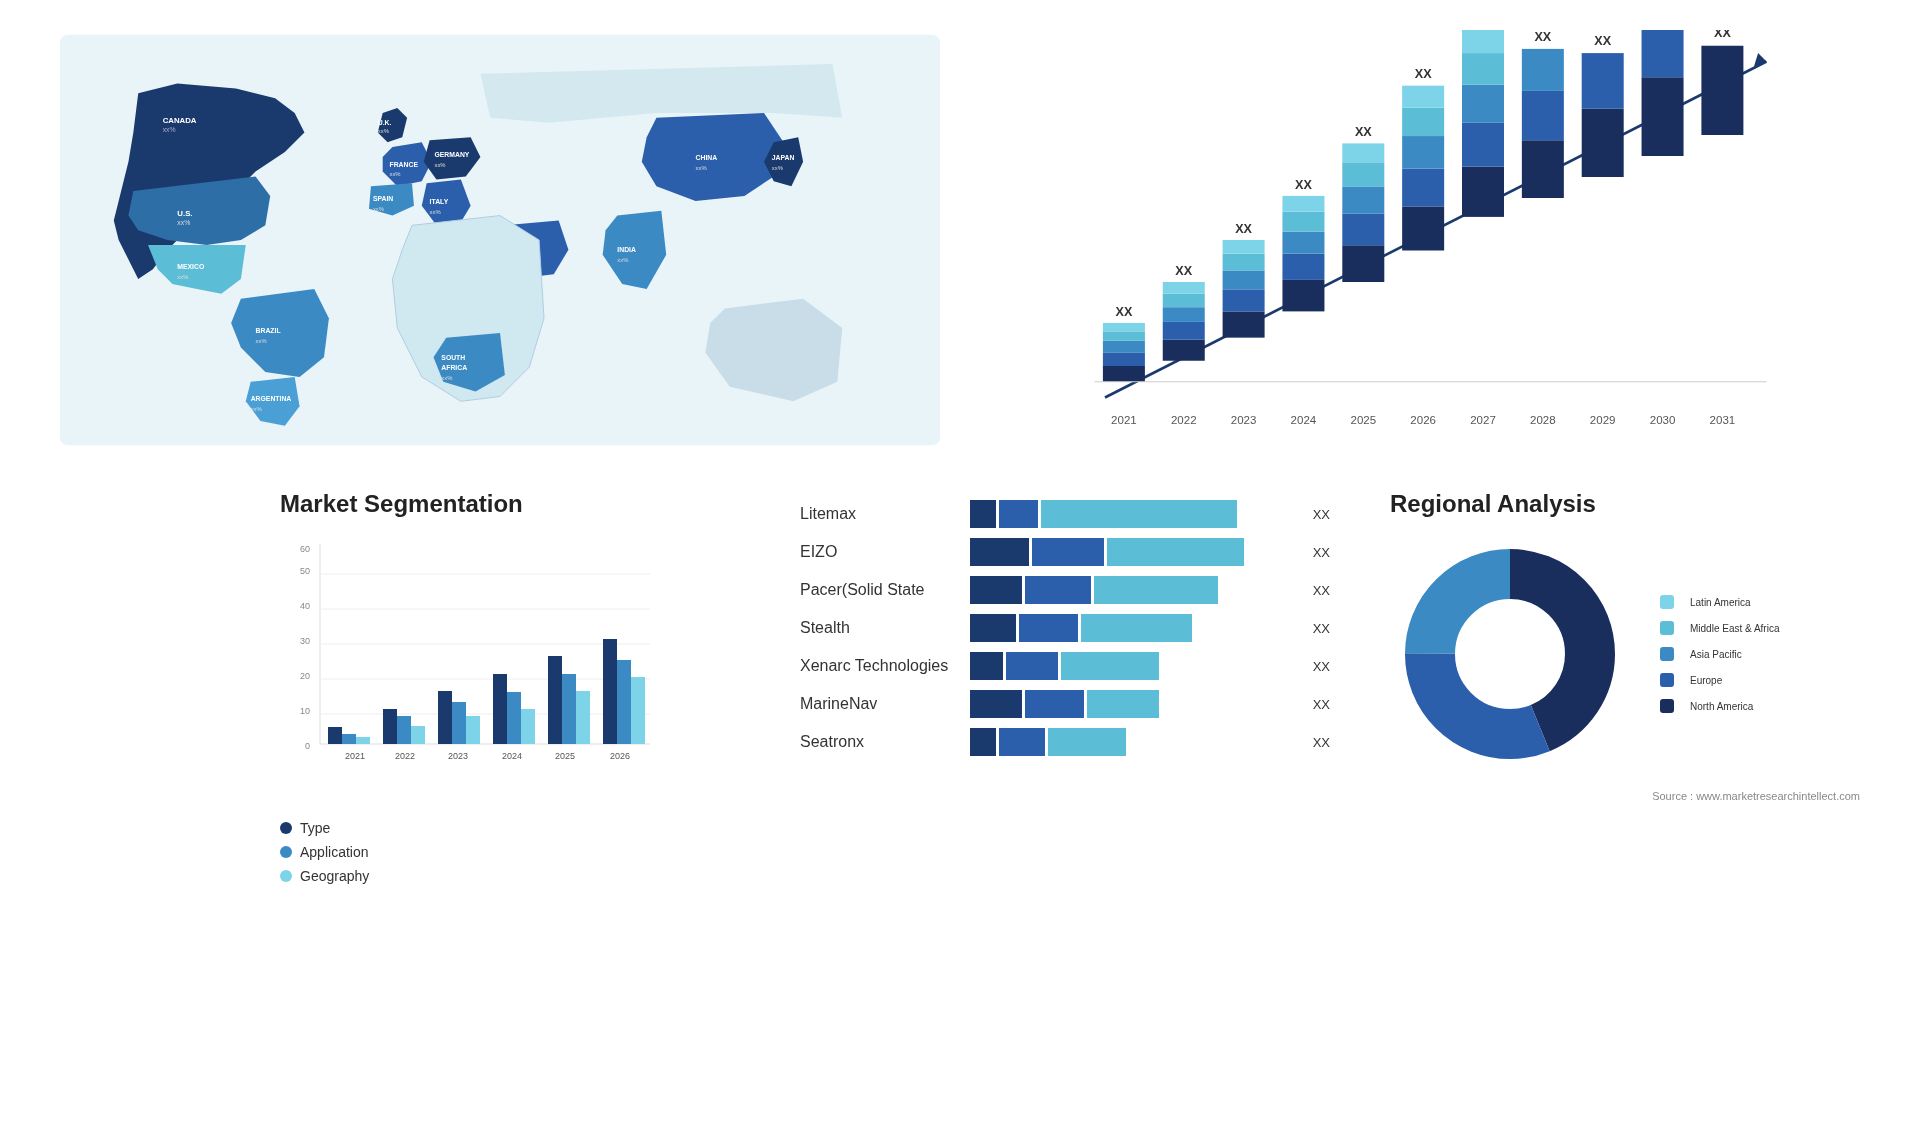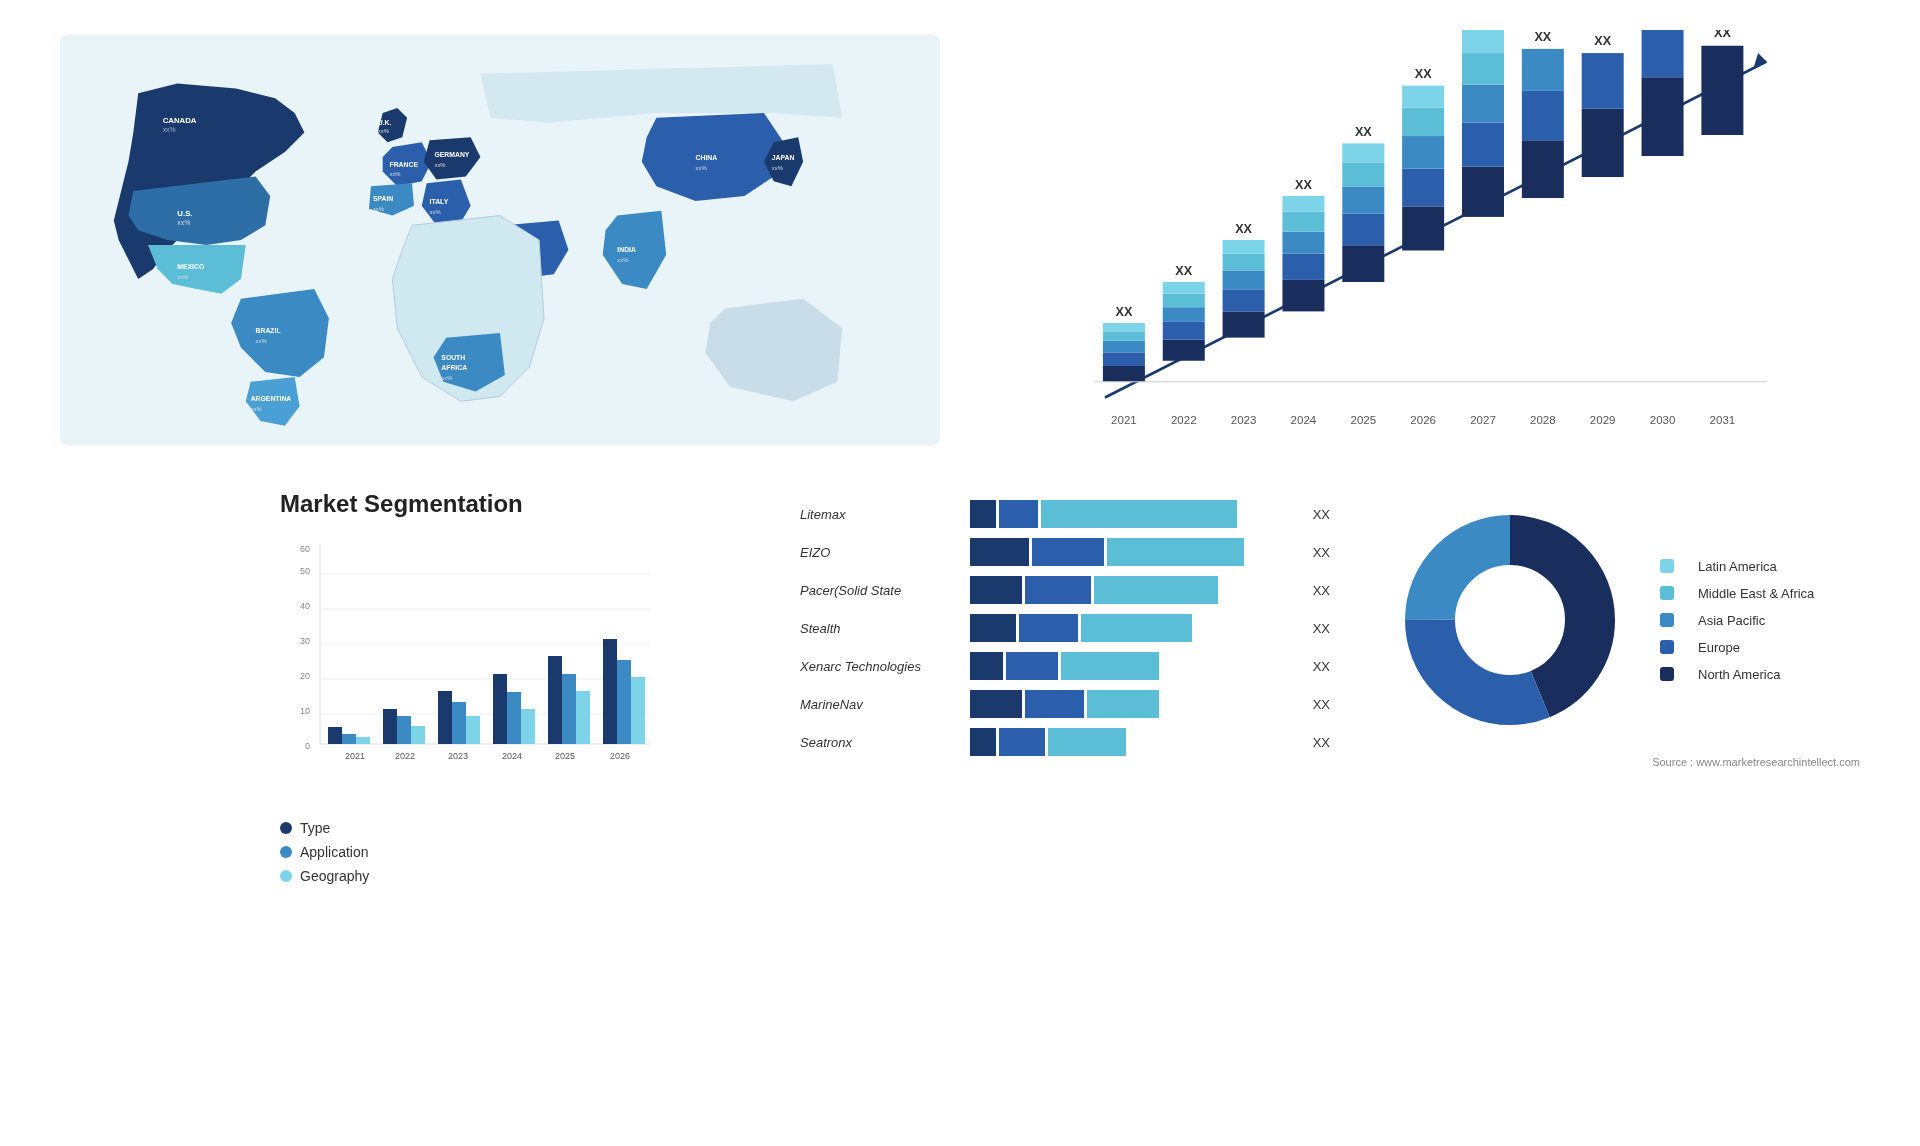--- a/index.html
+++ b/index.html
@@ -124,25 +124,24 @@
       margin-top: 10px;
     }
 
     .player-row {
       display: flex;
       align-items: center;
       gap: 10px;
     }
 
     .player-name {
-      font-size: 13px;
+      font-size: 16px;
       color: #333;
       width: 160px;
       flex-shrink: 0;
-      font-style: italic;
     }
 
     .player-bar-container {
       flex: 1;
       height: 28px;
       display: flex;
       align-items: center;
       gap: 3px;
     }
 
@@ -177,22 +176,22 @@
 
     .regional-legend {
       display: flex;
       flex-direction: column;
       gap: 12px;
     }
 
     .regional-legend-item {
       display: flex;
       align-items: center;
-      gap: 24px;
-      font-size: 13px;
+      gap: 16px;
+      font-size: 10px;
       color: #333;
     }
 
     .regional-legend-color {
       width: 14px;
       height: 14px;
       border-radius: 3px;
       flex-shrink: 0;
     }
 
@@ -522,20 +521,21 @@
             <div class="player-bar-seg" style="width:14%;background:#2b5fac;"></div>
             <div class="player-bar-seg" style="width:24%;background:#5bbdd6;"></div>
           </div>
           <span class="player-bar-label">XX</span>
         </div>
 
       </div>
     </div>
 
     <div class="regional-section" style="padding-left:30px;">
+      <div class="section-title">Regional Analysis</div>
       <div class="donut-container">
         <svg class="donut-chart" viewBox="0 0 240 240">
 
           <circle cx="120" cy="120" r="80" fill="none" stroke="#1a2e5e" stroke-width="50" stroke-dasharray="219.9 628.3" stroke-dashoffset="0" transform="rotate(-90 120 120)"></circle>
           <circle cx="120" cy="120" r="80" fill="none" stroke="#2b5fac" stroke-width="50" stroke-dasharray="157.1 628.3" stroke-dashoffset="-219.9" transform="rotate(-90 120 120)"></circle>
           <circle cx="120" cy="120" r="80" fill="none" stroke="#3b8ac4" stroke-width="50" stroke-dasharray="125.7 628.3" stroke-dashoffset="-377" transform="rotate(-90 120 120)"></circle>
           <circle cx="120" cy="120" r="80" fill="none" stroke="#5bbdd6" stroke-width="50" stroke-dasharray="75.4 628.3" stroke-dashoffset="-502.7" transform="rotate(-90 120 120)"></circle>
           <circle cx="120" cy="120" r="80" fill="none" stroke="#7dd4e8" stroke-width="50" stroke-dasharray="50.3 628.3" stroke-dashoffset="-578.1" transform="rotate(-90 120 120)"></circle>
 
           <circle cx="120" cy="120" r="52" fill="white"></circle>

